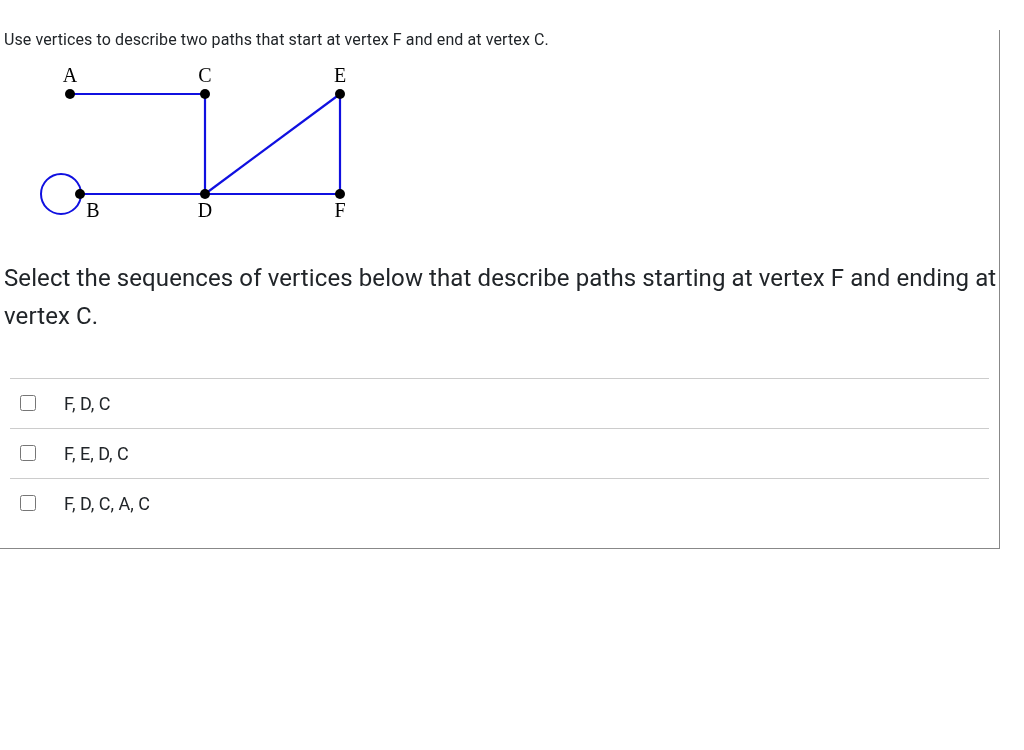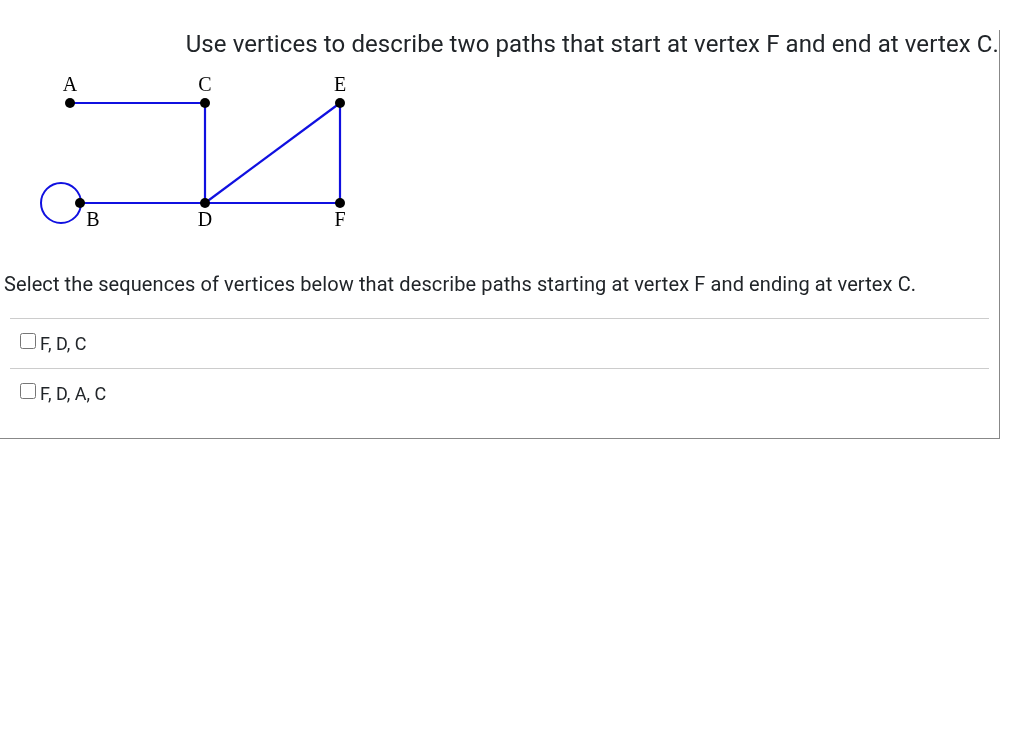--- a/index.html
+++ b/index.html
@@ -12,23 +12,22 @@
   }
   .container {
     width: 1000px;
     border-right: 1px solid #888;
     border-bottom: 1px solid #888;
     padding: 0 0 20px 0;
     box-sizing: border-box;
   }
   .question-prompt {
     margin: 30px 0 20px 4px;
-    font-size: 24px;
+    font-size: 16px;
     letter-spacing: 0.1px;
-    text-align: right;
   }
   .graph-area {
     position: relative;
     width: 400px;
     height: 170px;
     margin: 10px 0 20px 30px;
   }
   .vlabel {
     position: absolute;
     font-family: "Times New Roman", Times, serif;
@@ -55,31 +54,32 @@
     position: absolute;
     top: 0; left: 0;
     width: 400px;
     height: 170px;
   }
   svg.edges line {
     stroke: #1010e0;
     stroke-width: 2.2;
   }
   .instruction {
-    margin: 20px 0 18px 4px;
-    font-size: 20px;
+    margin: 20px 0 42px 4px;
+    font-size: 24px;
     letter-spacing: 0.1px;
     line-height: 1.6;
   }
   .options {
     margin: 0 10px 0 10px;
   }
   .option-row {
     display: flex;
-    gap: 4px;
+    align-items: center;
+    gap: 28px;
     padding: 14px 10px;
     border-top: 1px solid #ccc;
     font-size: 18px;
   }
   .option-row input[type="checkbox"] {
     width: 16px;
     height: 16px;
     margin: 0;
     cursor: pointer;
   }
@@ -128,18 +128,22 @@
   </div>
 
   <div class="instruction">Select the sequences of vertices below that describe paths starting at vertex F and ending at vertex C.</div>
 
   <div class="options">
     <div class="option-row">
       <input type="checkbox" id="opt0" style="">
       <label for="opt0">F, D, C</label>
     </div>
     <div class="option-row">
-      <input type="checkbox" id="opt5" style="">
-      <label for="opt5">F, D, A, C</label>
+      <input type="checkbox" id="opt3" style="">
+      <label for="opt3">F, E, D, C</label>
+    </div>
+    <div class="option-row">
+      <input type="checkbox" id="opt4" style="">
+      <label for="opt4">F, D, C, A, C</label>
     </div>
   </div>
 
 </div>
 
 </body></html>

